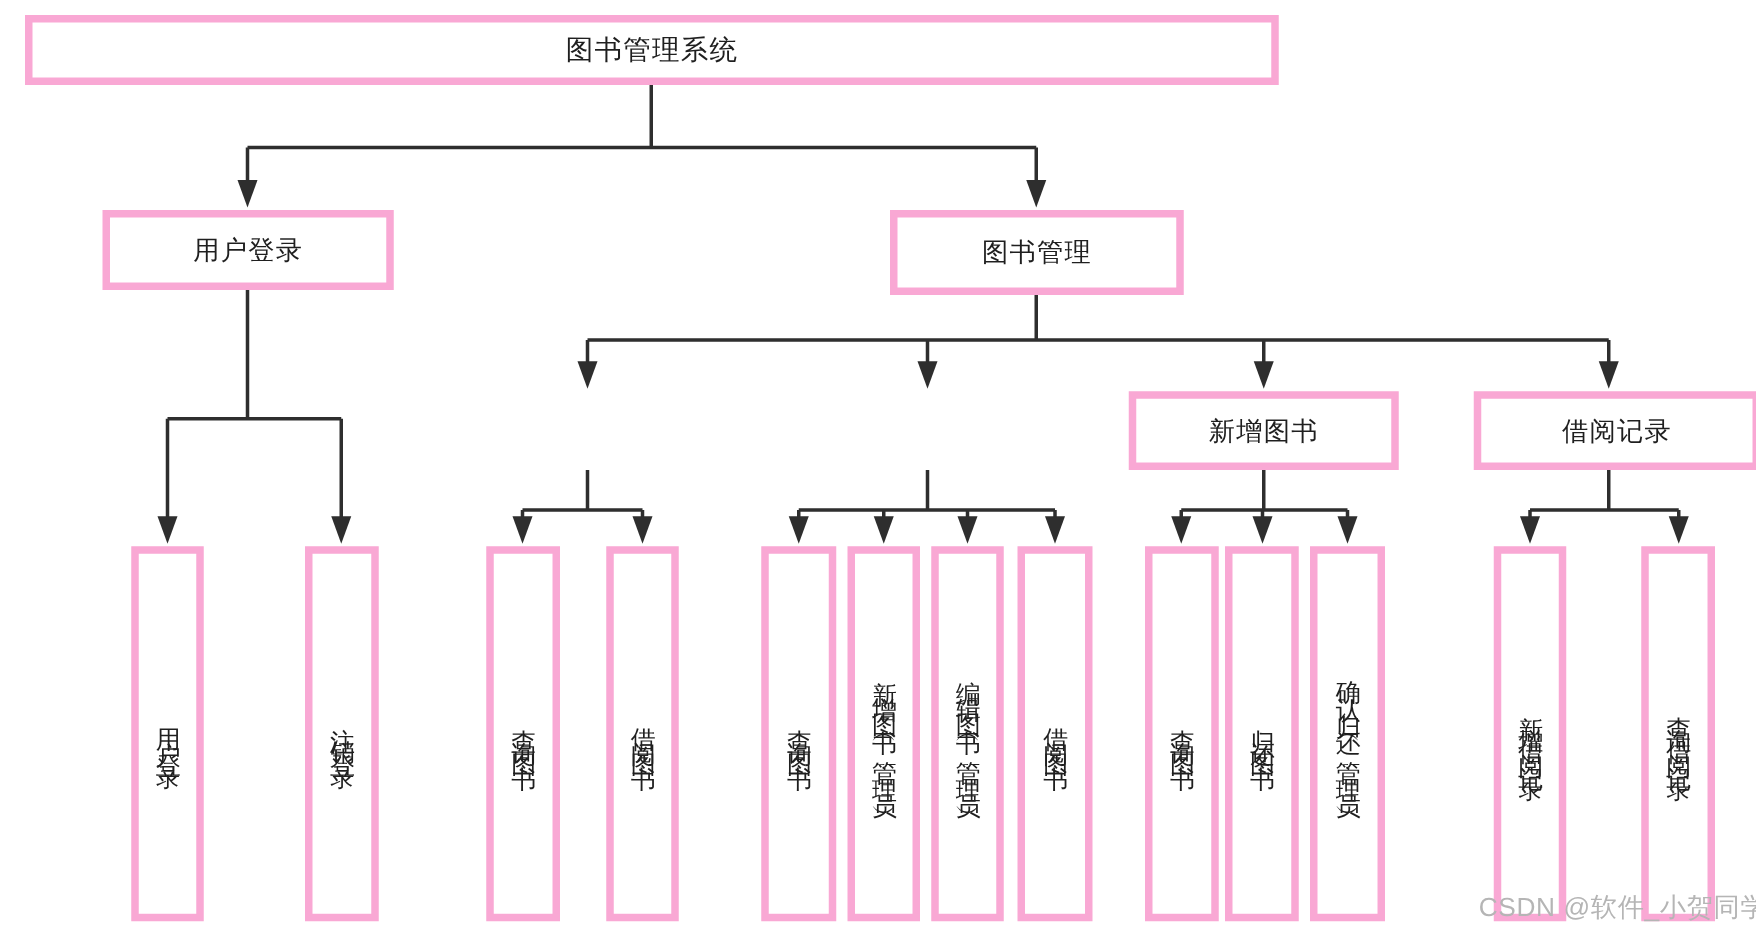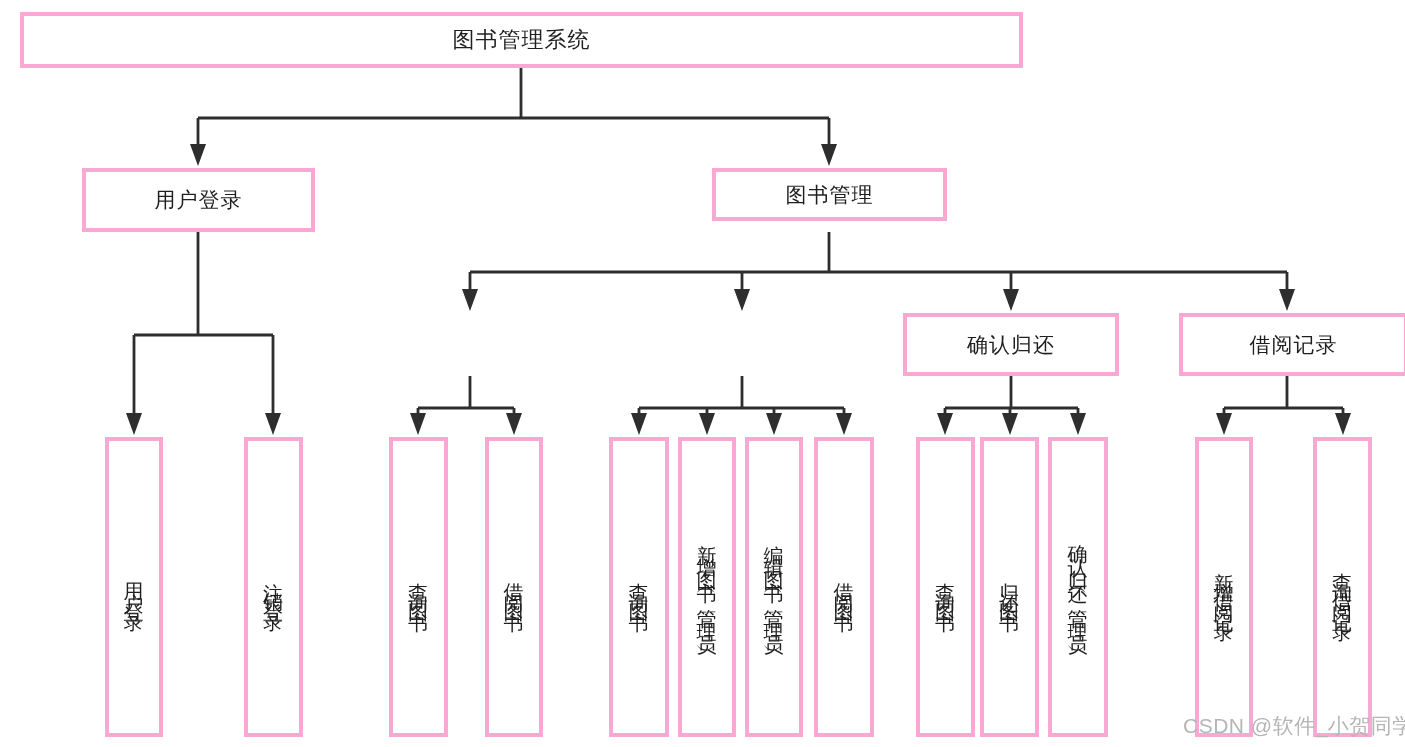--- a/index.html
+++ b/index.html
@@ -8,21 +8,21 @@
     width:1405px;height:747px;
     background:#ffffff;
     font-family:"Liberation Sans", sans-serif;
     color:#1f1f1f;
     overflow:hidden;
   }
   .connectors{position:absolute;left:0;top:0;}
   .box{
     position:absolute;
     box-sizing:border-box;
-    border:4px solid #f9a8d4;
+    border:6px solid #f9a8d4;
     background:#ffffff;
     display:flex;
     align-items:center;
     justify-content:center;
     color:#1f1f1f;
   }
   .h{font-size:21px;letter-spacing:1px;}
   .title{font-size:22px;letter-spacing:1px;}
   .leaf span{
     writing-mode:vertical-rl;
@@ -84,23 +84,23 @@
       <polygon points="1002,413 1018,413 1010,435"></polygon>
       <polygon points="1070,413 1086,413 1078,435"></polygon>
       <polygon points="1216,413 1232,413 1224,435"></polygon>
       <polygon points="1335,413 1351,413 1343,435"></polygon>
     </g>
   </svg>
 
   <div class="box title" style="left:20px;top:12px;width:1003px;height:56px">图书管理系统</div>
 
   <div class="box h" style="left:82px;top:168px;width:233px;height:64px">用户登录</div>
-  <div class="box h" style="left:712px;top:168px;width:235px;height:53px">图书管理</div>
+  <div class="box h" style="left:712px;top:168px;width:235px;height:68px">图书管理</div>
 
-  <div class="box h" style="left:903px;top:313px;width:216px;height:63px">确认归还</div>
+  <div class="box h" style="left:903px;top:313px;width:216px;height:63px">新增图书</div>
   <div class="box h" style="left:1179px;top:313px;width:229px;height:63px">借阅记录</div>
 
   <div class="box leaf" style="left:105px;top:437px;width:58px;height:300px">
     <span>用户登录</span>
   </div>
   <div class="box leaf" style="left:244px;top:437px;width:59px;height:300px">
     <span>注销登录</span>
   </div>
 
   <div class="box leaf" style="left:389px;top:437px;width:59px;height:300px">

